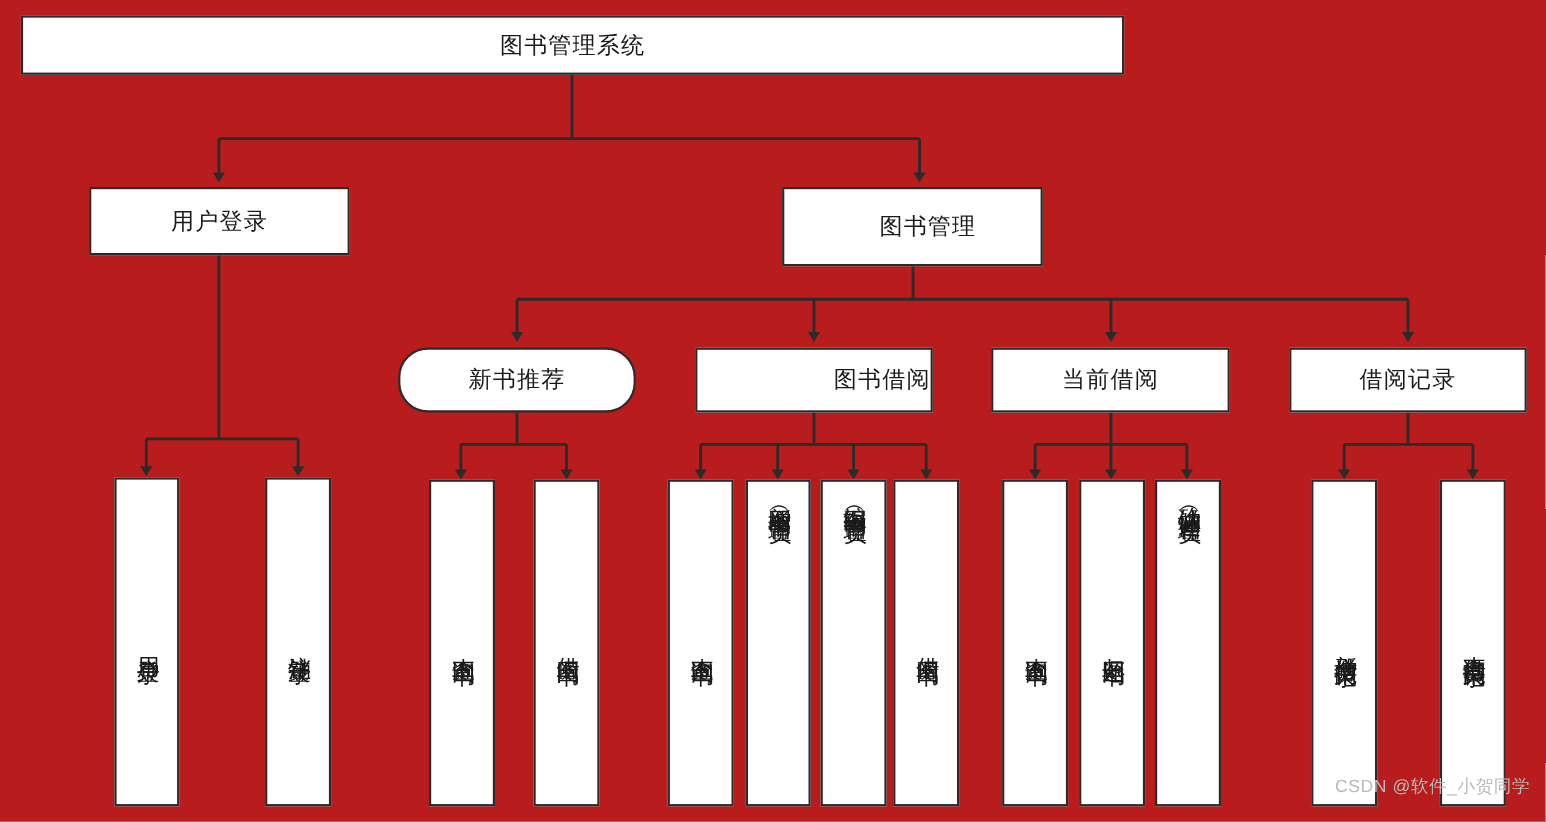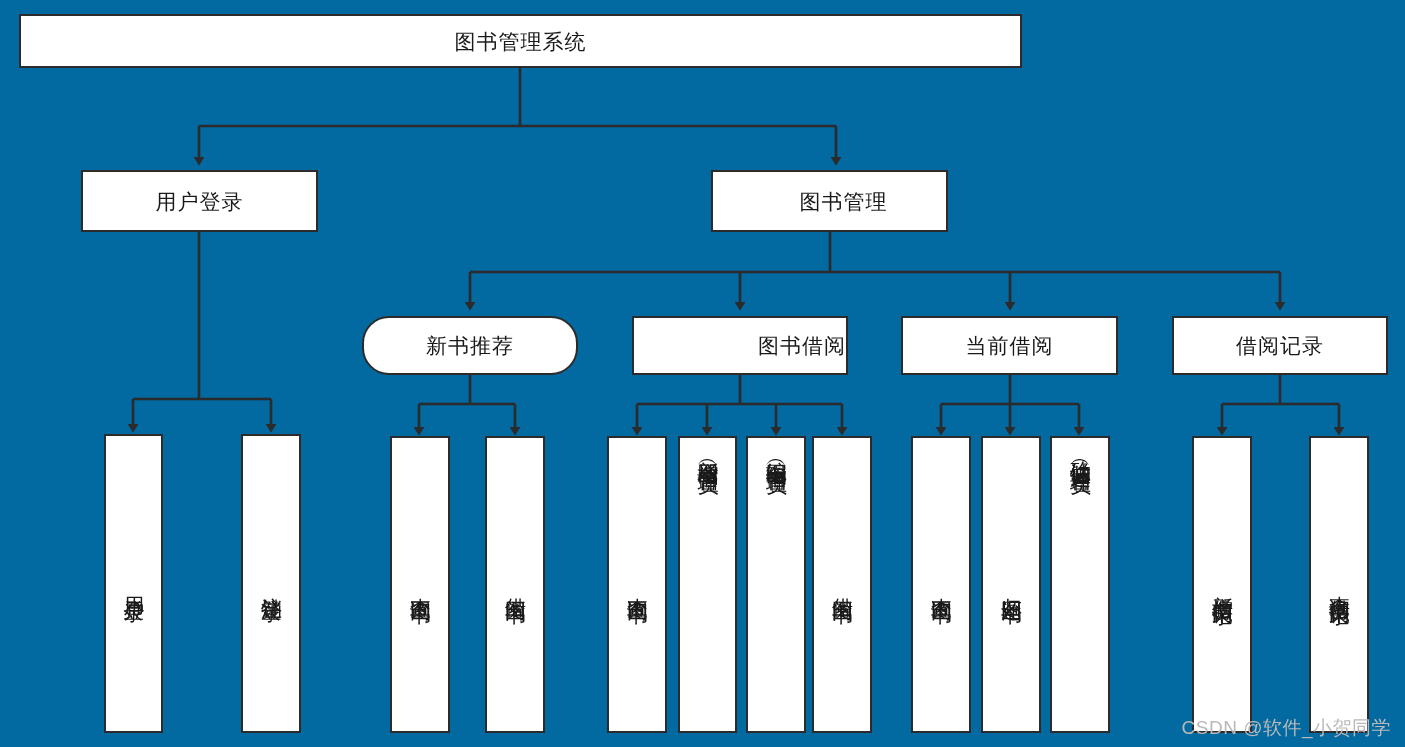--- a/index.html
+++ b/index.html
@@ -1,35 +1,35 @@
 <!DOCTYPE html>
 <html><head>
 <meta charset="utf-8">
 <style>
   html,body{margin:0;padding:0;background:#ffffff;}
   body{width:1405px;height:747px;overflow:hidden;
        font-family:"Liberation Sans","DejaVu Sans",sans-serif;}
-  #canvas{position:relative;width:1405px;height:747px;background:#0369a1;}
+  #canvas{position:relative;width:1405px;height:747px;background:#b91c1c;}
   svg.layer{position:absolute;left:0;top:0;width:1405px;height:747px;}
 
   .node{position:absolute;box-sizing:border-box;background:#ffffff;
         border:2.5px solid #2b2b2b;display:flex;align-items:center;
         justify-content:center;color:#1a1a1a;}
   .node .lbl{display:block;text-align:center;white-space:nowrap;}
 
   .node.h{font-size:21px;letter-spacing:1px;}
   .node.h .lbl{line-height:1;}
 
   .node.v{padding:6px 0;align-items:flex-start;}
   .node.v .lbl{writing-mode:vertical-rl;text-orientation:upright;
                font-size:21px;line-height:1.18;letter-spacing:2px;
                margin:0 auto;}
   .node.v.mid{align-items:center;}
 
-  .watermark{position:absolute;right:14px;bottom:6px;font-size:19px;
+  .watermark{position:absolute;right:14px;bottom:21px;font-size:16px;
              color:#b9b9b9;white-space:nowrap;letter-spacing:.5px;}
 </style>
 </head>
 <body>
 
 <div id="canvas">
 
   <svg class="layer" viewBox="0 0 1405 747">
     <defs>
       <marker id="arw" markerWidth="9" markerHeight="11" refX="1.2" refY="5.5" orient="auto" markerUnits="userSpaceOnUse">
@@ -80,21 +80,21 @@
     </g>
   </svg>
 
   <div class="node h" style="left:19px;top:14px;width:1003px;height:54px;">
     <span class="lbl">图书管理系统</span>
   </div>
 
   <div class="node h" style="left:81px;top:170px;width:237px;height:62px;">
     <span class="lbl">用户登录</span>
   </div>
-  <div class="node h" style="left:711px;top:170px;width:237px;height:62px;padding-left:28px;">
+  <div class="node h" style="left:711px;top:170px;width:237px;height:72px;padding-left:28px;">
     <span class="lbl">图书管理</span>
   </div>
 
   <div class="node h" style="left:362px;top:316px;width:216px;height:59px;border-radius:27px;">
     <span class="lbl">新书推荐</span>
   </div>
   <div class="node h" style="left:632px;top:316px;width:216px;height:59px;justify-content:flex-end;">
     <span class="lbl">图书借阅</span>
   </div>
   <div class="node h" style="left:1172px;top:316px;width:216px;height:59px;">

